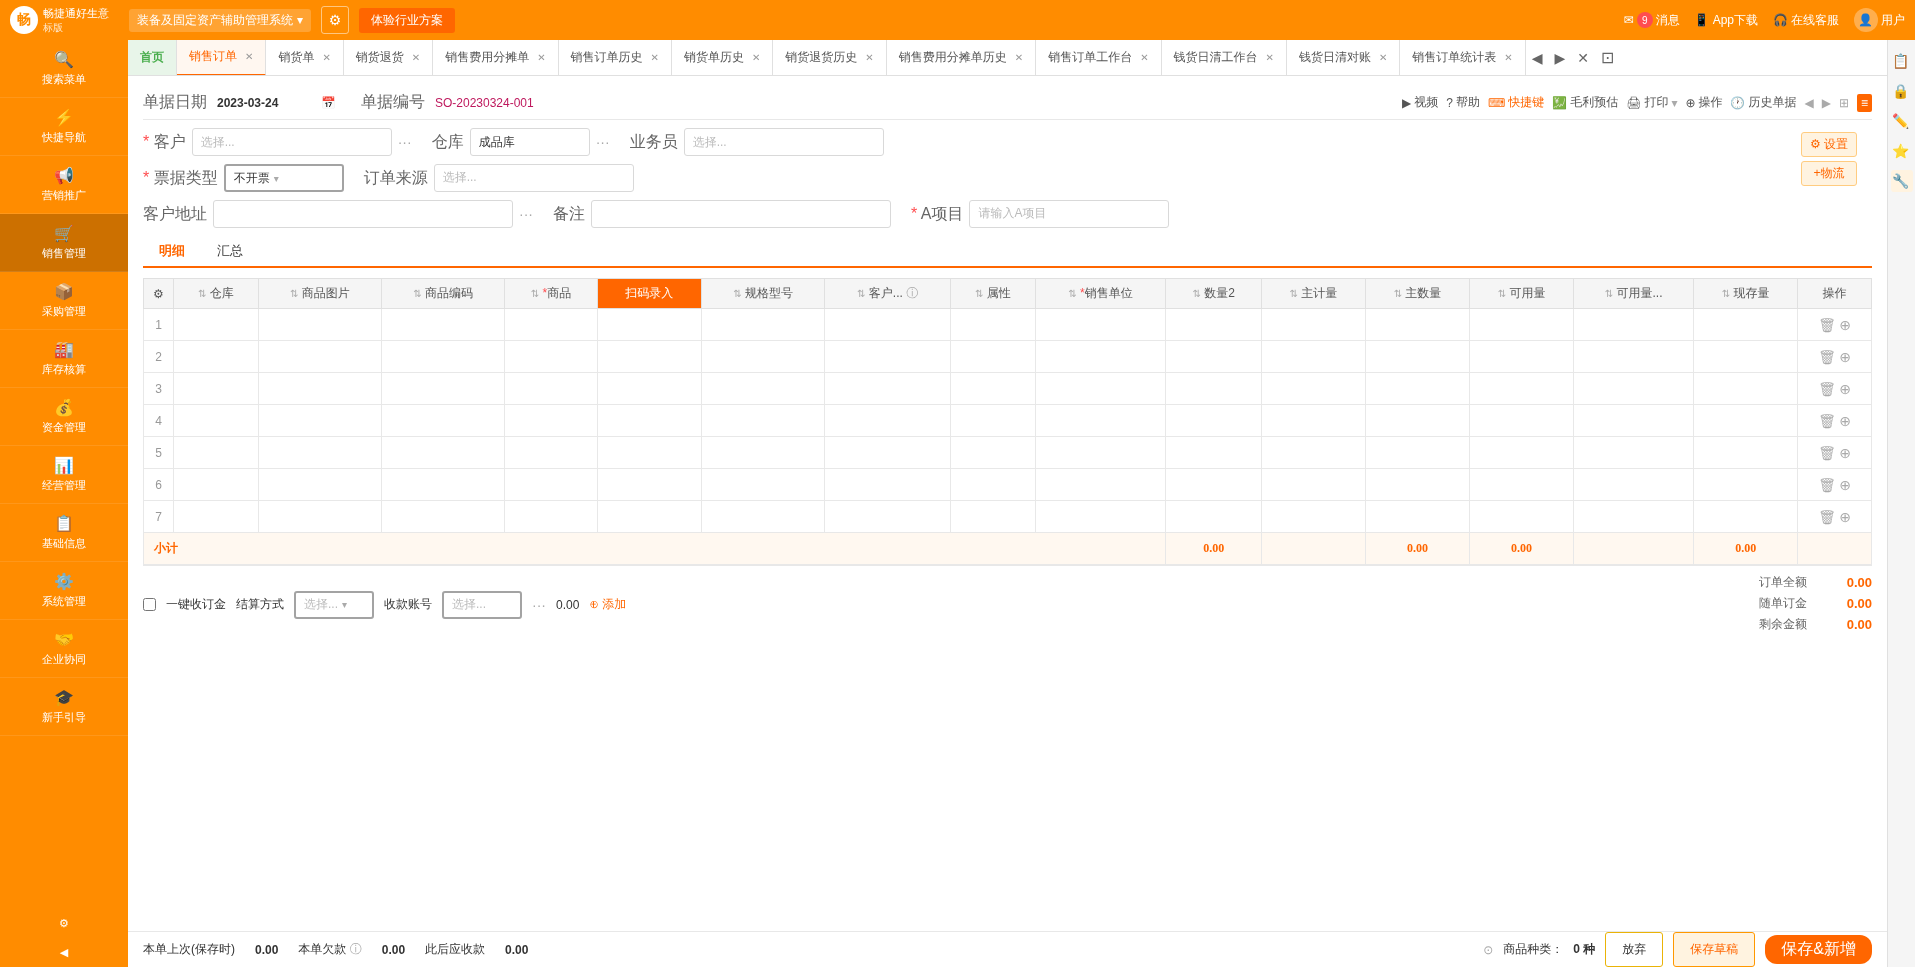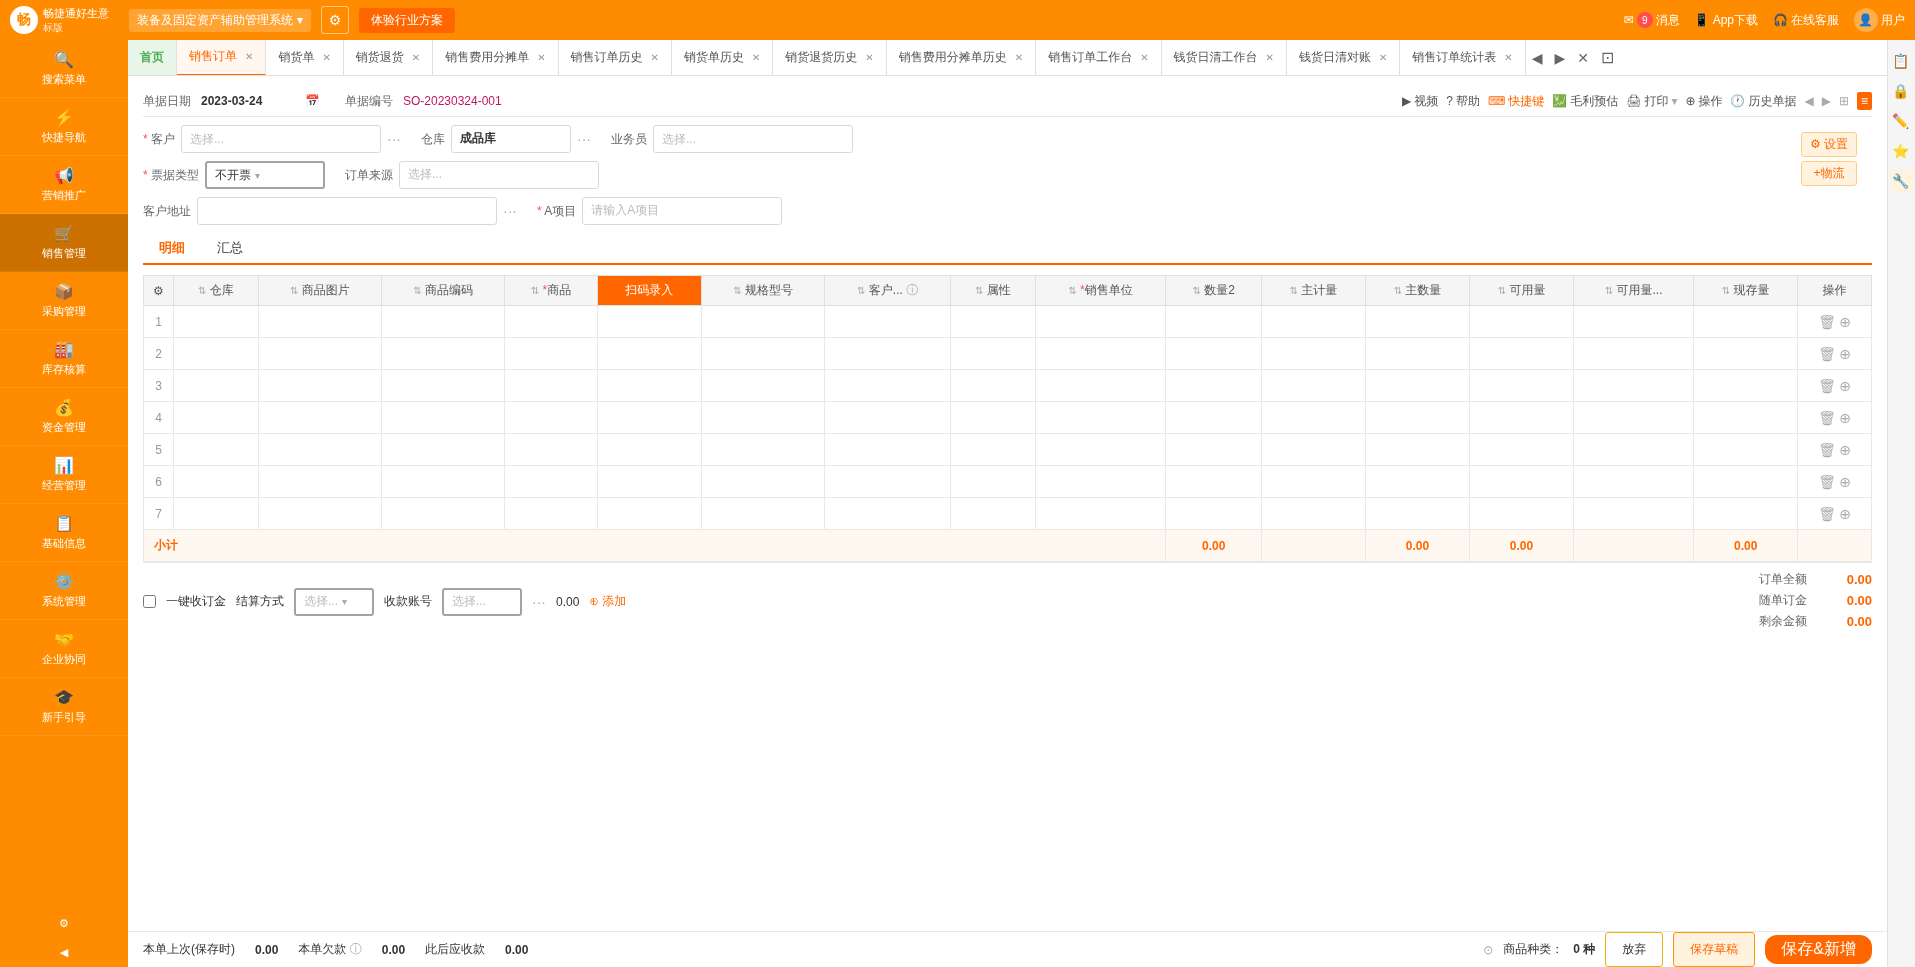--- a/index.html
+++ b/index.html
@@ -33,21 +33,21 @@
     
     .tab-item { height: 36px; padding: 0 12px; display: flex; align-items: center; gap: 4px; font-size: 12px; cursor: pointer; white-space: nowrap; border-right: 1px solid #e0e0e0; flex-shrink: 0; color: #555; }
     .tab-item.active { background: #fff7f0; color: #ff6600; border-bottom: 2px solid #ff6600; }
     .tab-item.home { background: #e8f5e9; color: #4caf50; font-weight: bold; }
     .tab-close { font-size: 10px; color: #999; margin-left: 4px; }
     .tab-nav-btn { padding: 0 6px; cursor: pointer; color: #666; font-size: 14px; height: 36px; display: flex; align-items: center; }
 
     
     .form-toolbar { display: flex; align-items: center; padding: 6px 0; border-bottom: 1px solid #e8e8e8; margin-bottom: 8px; gap: 15px; }
     .form-toolbar-left { display: flex; align-items: center; gap: 10px; }
-    .form-label { color: #666; white-space: nowrap; font-size: 12px; }
+    .form-label { color: #666; white-space: nowrap; font-size: 16px; }
     .form-label.required::before { content: '* '; color: #ff4d4f; }
     .form-input { border: 1px solid #d9d9d9; border-radius: 3px; padding: 4px 8px; font-size: 12px; color: #333; background: #fff; min-width: 120px; height: 28px; }
     .form-input.placeholder { color: #bbb; }
     .field-group { display: flex; align-items: center; gap: 6px; }
     .field-val { color: #333; font-size: 12px; min-width: 100px; }
     .dots-btn { color: #aaa; cursor: pointer; font-size: 14px; }
     .toolbar-right { margin-left: auto; display: flex; align-items: center; gap: 8px; }
     .toolbar-btn { display: flex; align-items: center; gap: 3px; color: #555; font-size: 12px; cursor: pointer; }
     .toolbar-btn.orange { color: #ff6600; }
 
@@ -57,21 +57,21 @@
     .inner-tab.active { color: #ff6600; border-bottom: 2px solid #ff6600; margin-bottom: -2px; font-weight: bold; }
 
     
     .data-table { width: 100%; border-collapse: collapse; font-size: 12px; }
     .data-table th { background: #f5f5f5; border: 1px solid #e0e0e0; padding: 6px 8px; color: #555; font-weight: normal; text-align: center; white-space: nowrap; }
     .data-table td { border: 1px solid #e8e8e8; padding: 4px 6px; text-align: center; height: 32px; }
     .scan-btn { background: #ff6600; color: #fff; border: none; padding: 3px 8px; border-radius: 3px; font-size: 11px; cursor: pointer; }
     .col-sort { color: #aaa; font-size: 10px; cursor: pointer; }
 
     
-    .summary-row td { background: #fff8f0; font-weight: bold; color: #ff6600; border: 1px solid #e8e8e8; }
+    .summary-row td { background: #fff8f0; font-weight: bold; color: #ff6600; border: 1px solid #e8e8e8; font-family: Liberation Serif, serif; }
 
     
     .table-scroll { overflow-x: auto; }
 
     
     .payment-area { display: flex; align-items: center; gap: 10px; padding: 8px 0; border-top: 1px solid #e8e8e8; }
     .payment-checkbox { accent-color: #ff6600; }
     .payment-label { font-size: 12px; color: #333; }
     .payment-add-btn { color: #ff6600; cursor: pointer; font-size: 12px; }
     .payment-amount { font-size: 12px; color: #333; }
@@ -321,21 +321,21 @@
         </div>
 
         <div class="form-row-full">
           <div class="field-group">
             <span class="form-label required">客户</span>
             <div class="form-input placeholder" style="min-width:200px;cursor:pointer;display:inline-flex;align-items:center;">选择...</div>
             <span class="dots-btn">···</span>
           </div>
           <div class="field-group">
             <span class="form-label">仓库</span>
-            <div class="form-input" style="min-width:120px;display:inline-flex;align-items:flex-start;font-weight:bold;">
+            <div class="form-input" style="min-width:120px;display:inline-flex;align-items:flex-end;">
               <span>成品库</span>
             </div>
             <span class="dots-btn">···</span>
           </div>
           <div class="field-group">
             <span class="form-label">业务员</span>
             <div class="form-input placeholder" style="min-width:200px;cursor:pointer;display:inline-flex;align-items:center;flex:1;">选择...</div>
           </div>
         </div>
 
@@ -351,20 +351,24 @@
             <span class="form-label">订单来源</span>
             <div class="form-input placeholder" style="min-width:200px;flex:1;">选择...</div>
           </div>
         </div>
 
         <div class="form-row-full">
           <div class="field-group">
             <span class="form-label">客户地址</span>
             <div class="form-input" style="min-width:300px;"></div>
             <span class="dots-btn">···</span>
+          </div>
+          <div class="field-group">
+            <span class="form-label">备注</span>
+            <div class="form-input" style="min-width:300px;"></div>
           </div>
           <div class="field-group">
             <span class="form-label required">A项目</span>
             <div class="form-input placeholder" style="min-width:200px;flex:1;">请输入A项目</div>
           </div>
         </div>
 
 
         <div class="inner-tabs">
           <div class="inner-tab active">

